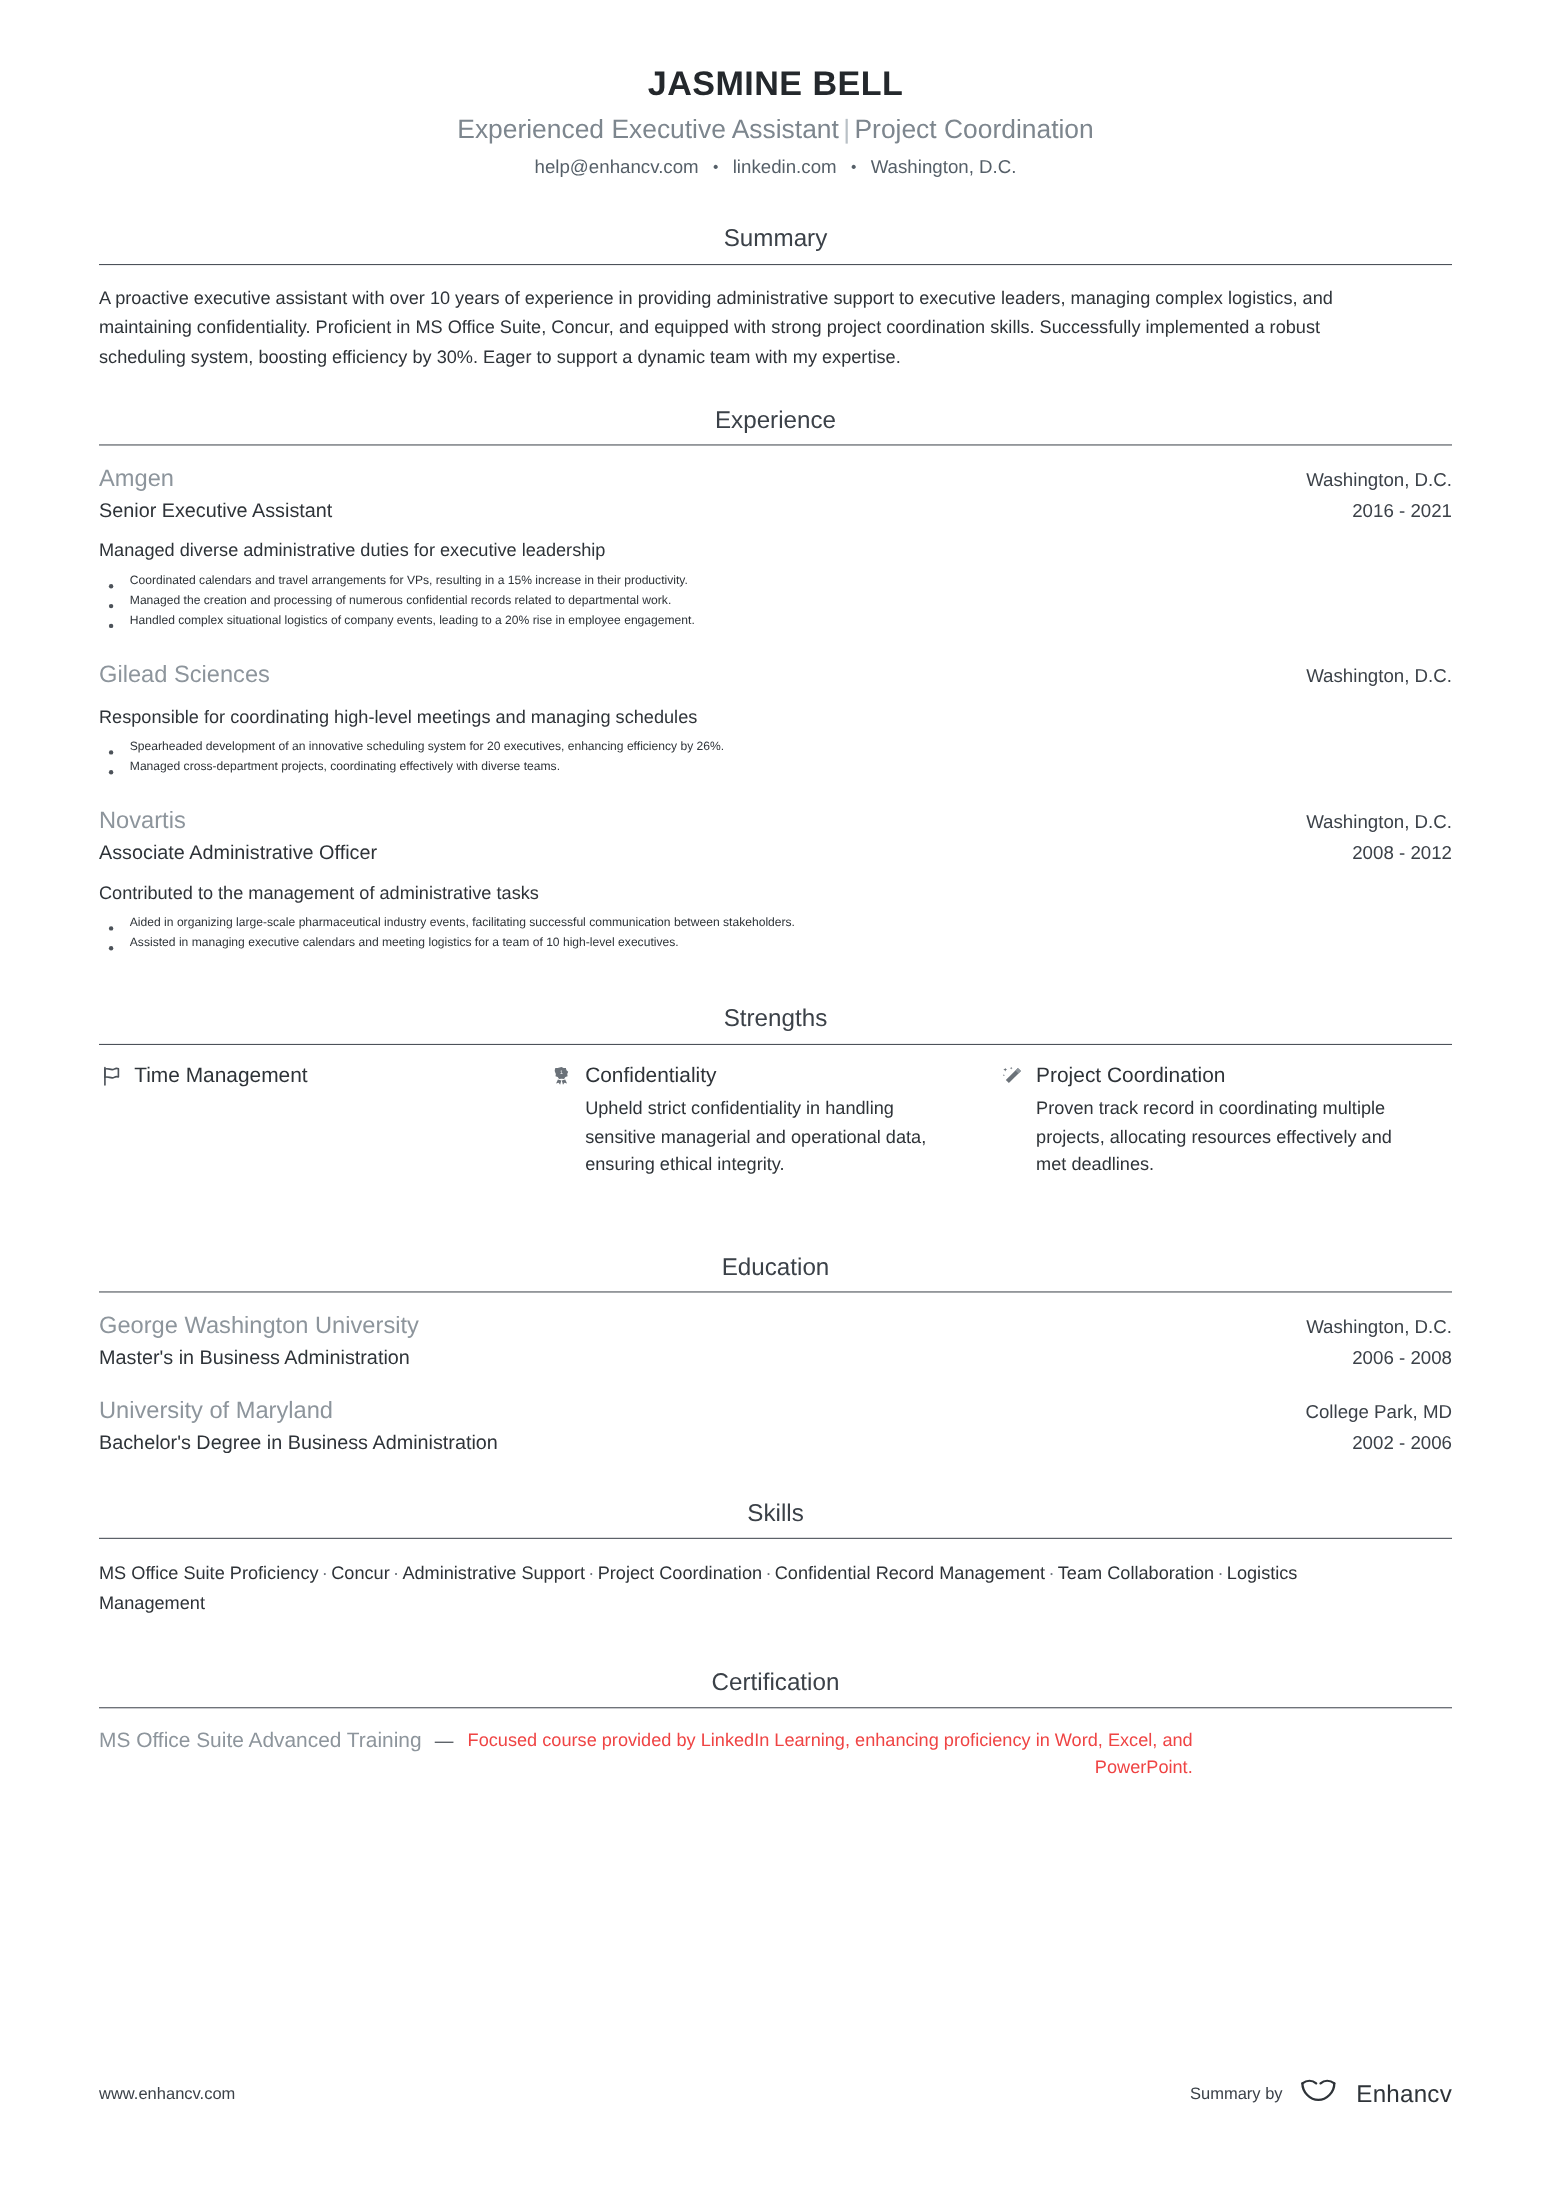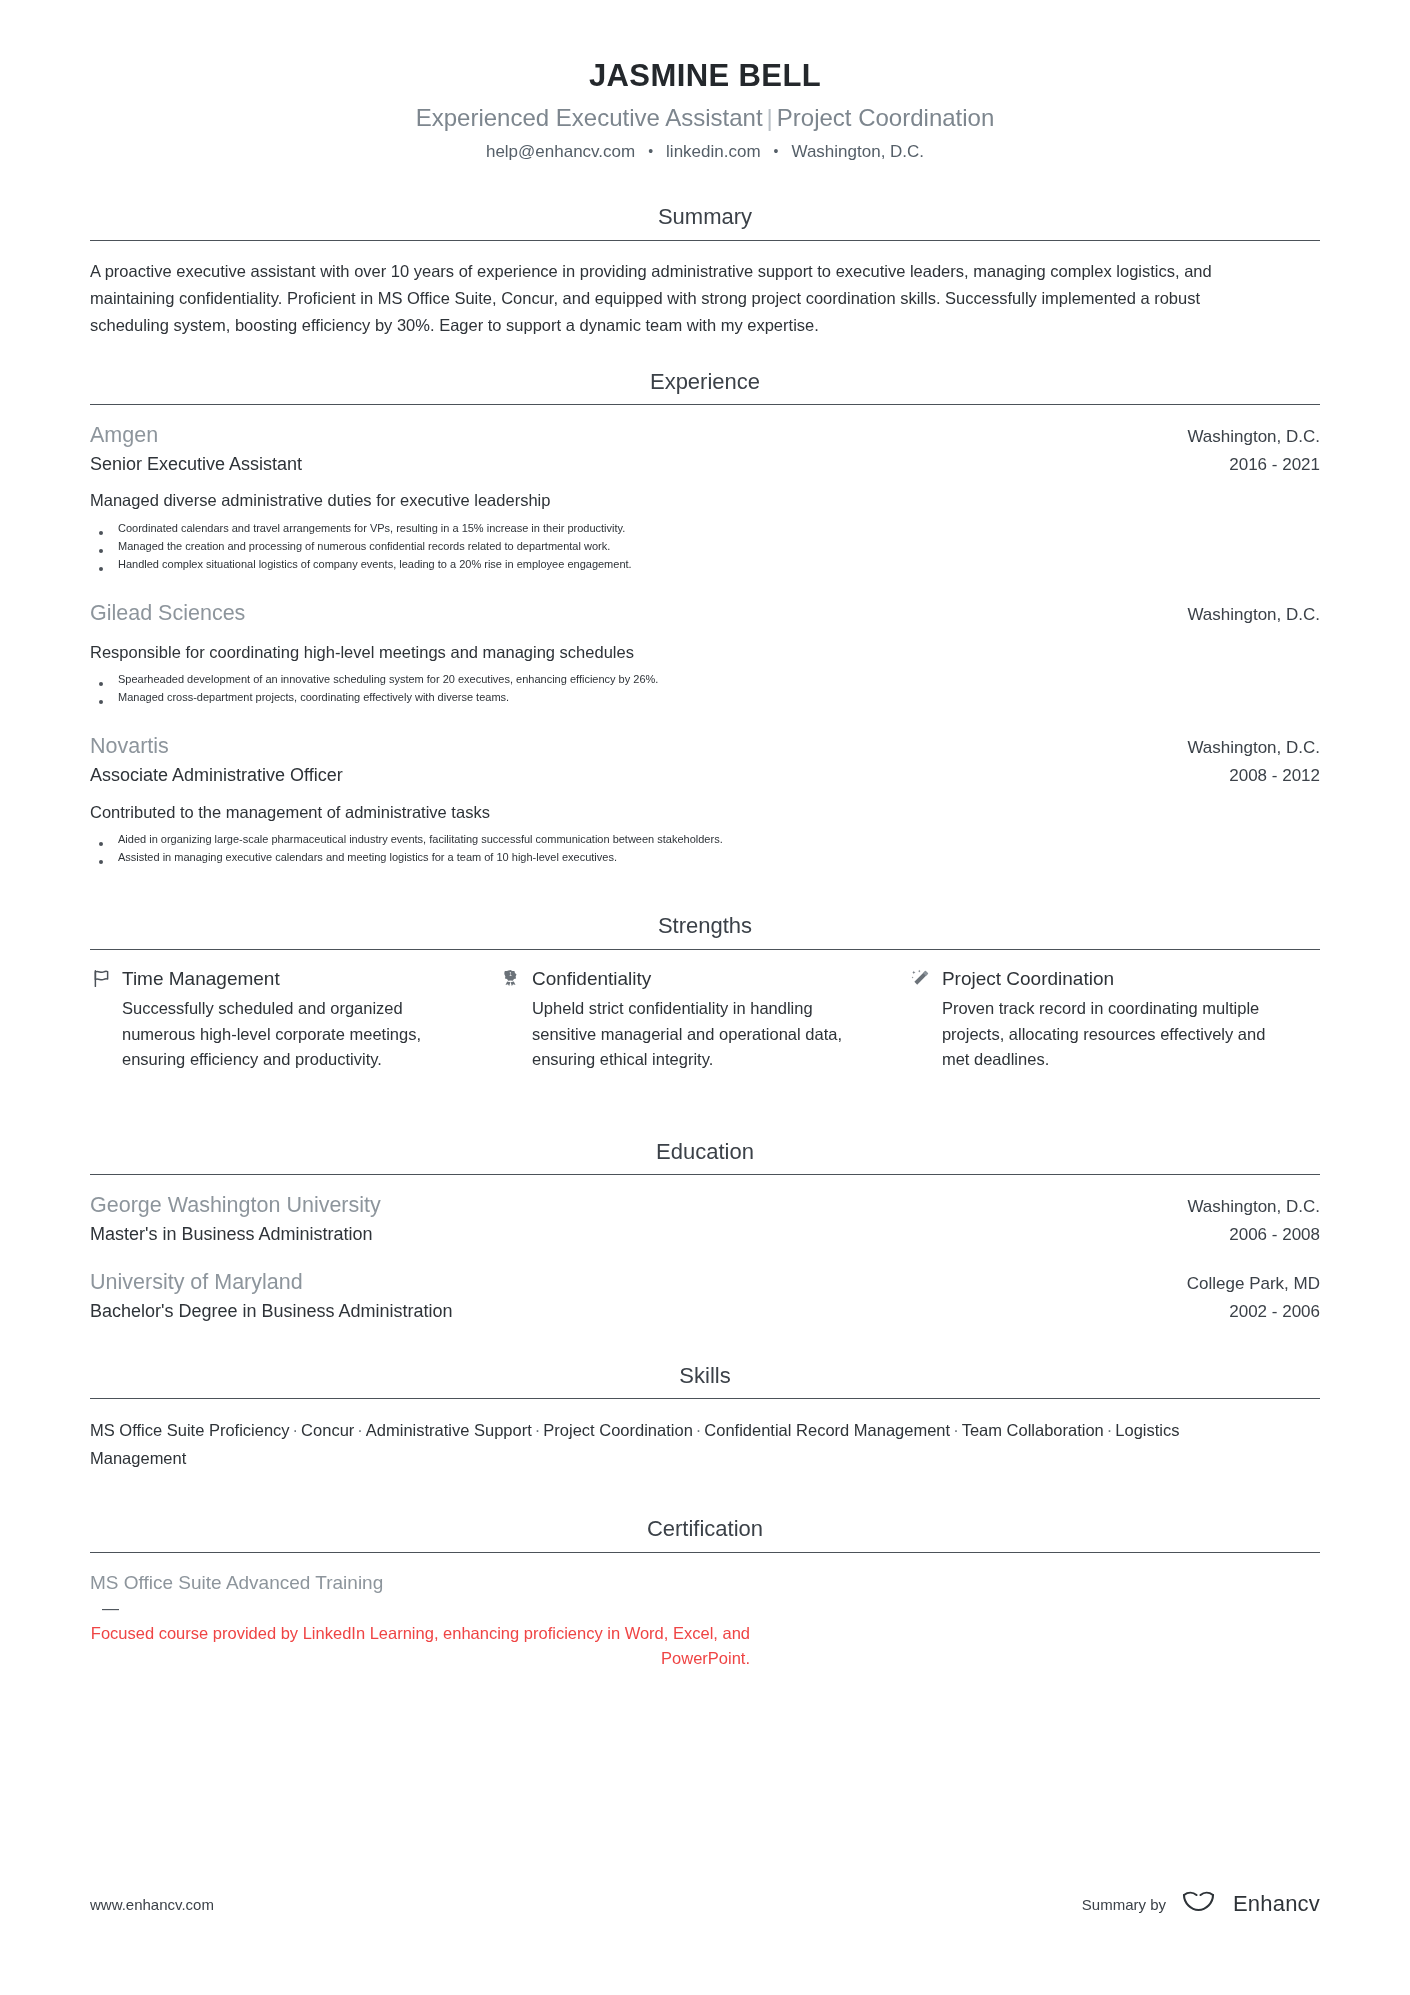--- a/index.html
+++ b/index.html
@@ -191,21 +191,20 @@
     color: #2e3338;
     max-width: 1110px;
   }
   .skill-sep { color: #6d757c; padding: 0 3px; }
 
   
   .cert-row {
     display: flex;
     align-items: flex-start;
     gap: 0;
-    flex-direction: column;
   }
   .cert-name {
     font-size: 19px;
     color: #8d959c;
     line-height: 1.35;
     white-space: nowrap;
   }
   .cert-dash {
     font-size: 17px;
     color: #4c5259;
@@ -337,21 +336,20 @@
         <div class="strength">
           <div class="strength-head">
             <span class="strength-icon">
               <svg width="21" height="21" viewBox="0 0 24 24" fill="none">
                 <path d="M5 3v18" stroke="#4c5259" stroke-width="1.7" stroke-linecap="round"></path>
                 <path d="M5 4.5c3.2-1.8 6.4 1.8 9.6 0 1.6-.9 3.2-.9 4.4-.4v8.6c-1.2-.5-2.8-.5-4.4.4-3.2 1.8-6.4-1.8-9.6 0V4.5z" stroke="#4c5259" stroke-width="1.7" stroke-linejoin="round" fill="none"></path>
               </svg>
             </span>
             <span class="strength-name">Time Management</span>
           </div>
-          <div class="strength-desc">Successfully scheduled and organized numerous high-level corporate meetings, ensuring efficiency and productivity.</div>
         </div>
         <div class="strength">
           <div class="strength-head">
             <span class="strength-icon">
               <svg width="21" height="21" viewBox="0 0 24 24" fill="none">
                 <path d="M12 2.2l2.1 1.2h2.4l.6 2.3 1.8 1.6-1 2.2.4 2.4-2.3.8-1.4 2-2.6-.3-2.6.3-1.4-2-2.3-.8.4-2.4-1-2.2L4.9 5.7l.6-2.3h2.4L12 2.2z" fill="#6b7279"></path>
                 <text x="12" y="9.4" font-size="5.4" fill="#ffffff" text-anchor="middle" font-family="Liberation Sans">1</text>
                 <path d="M8.2 15.3l-1.9 4.2 2.7-.9 1.5 2 1.3-4.3z" fill="#6b7279"></path>
                 <path d="M15.8 15.3l1.9 4.2-2.7-.9-1.5 2-1.3-4.3z" fill="#6b7279"></path>
               </svg>

